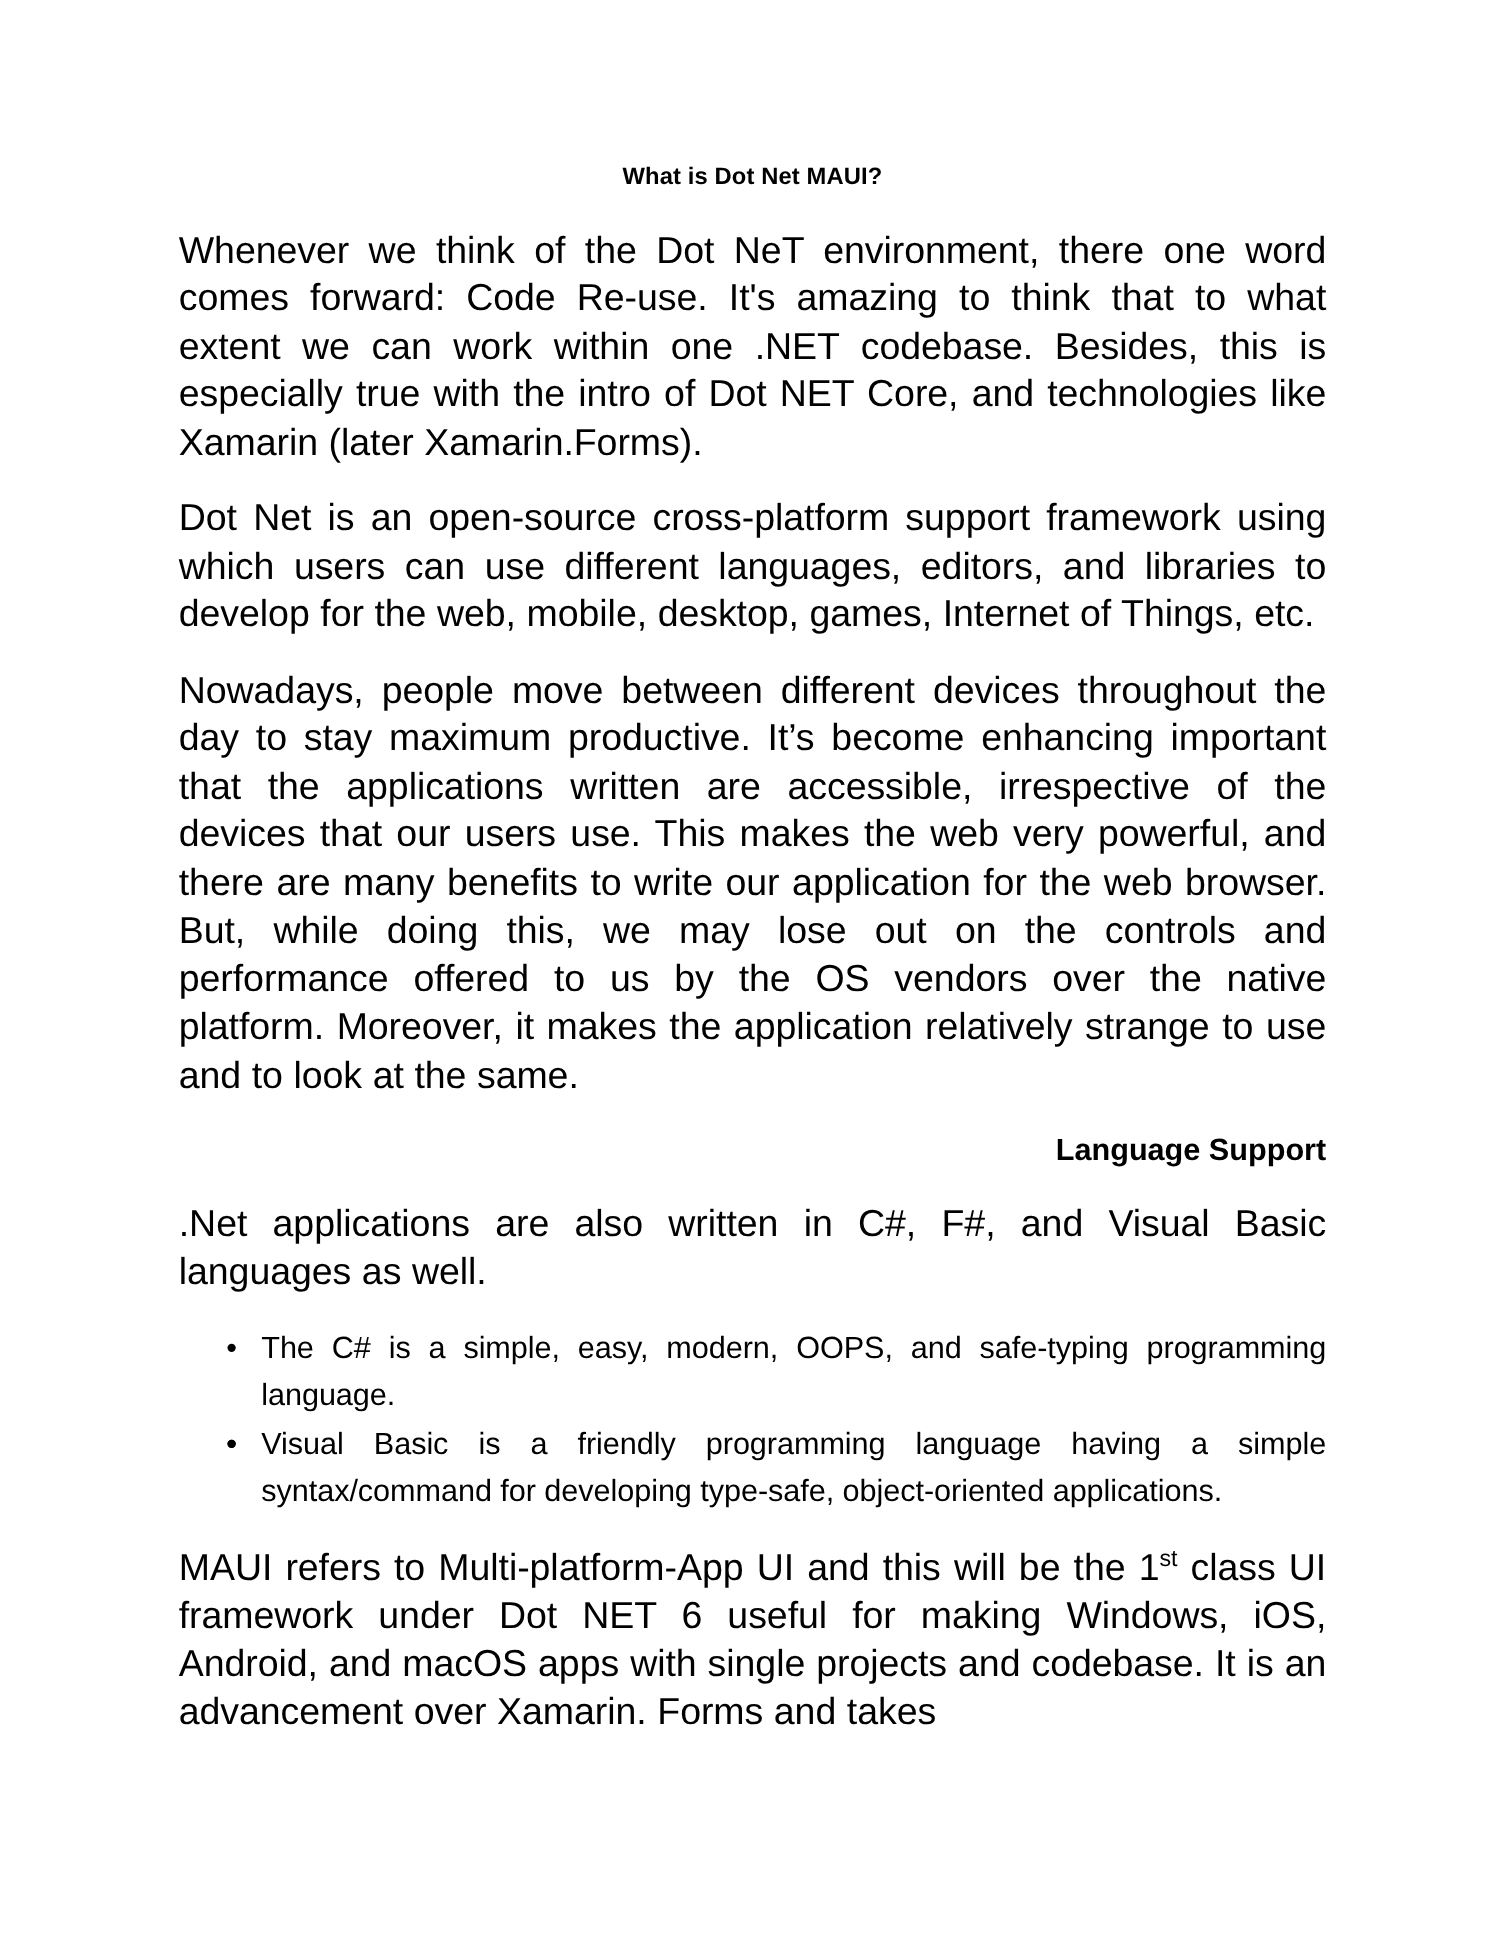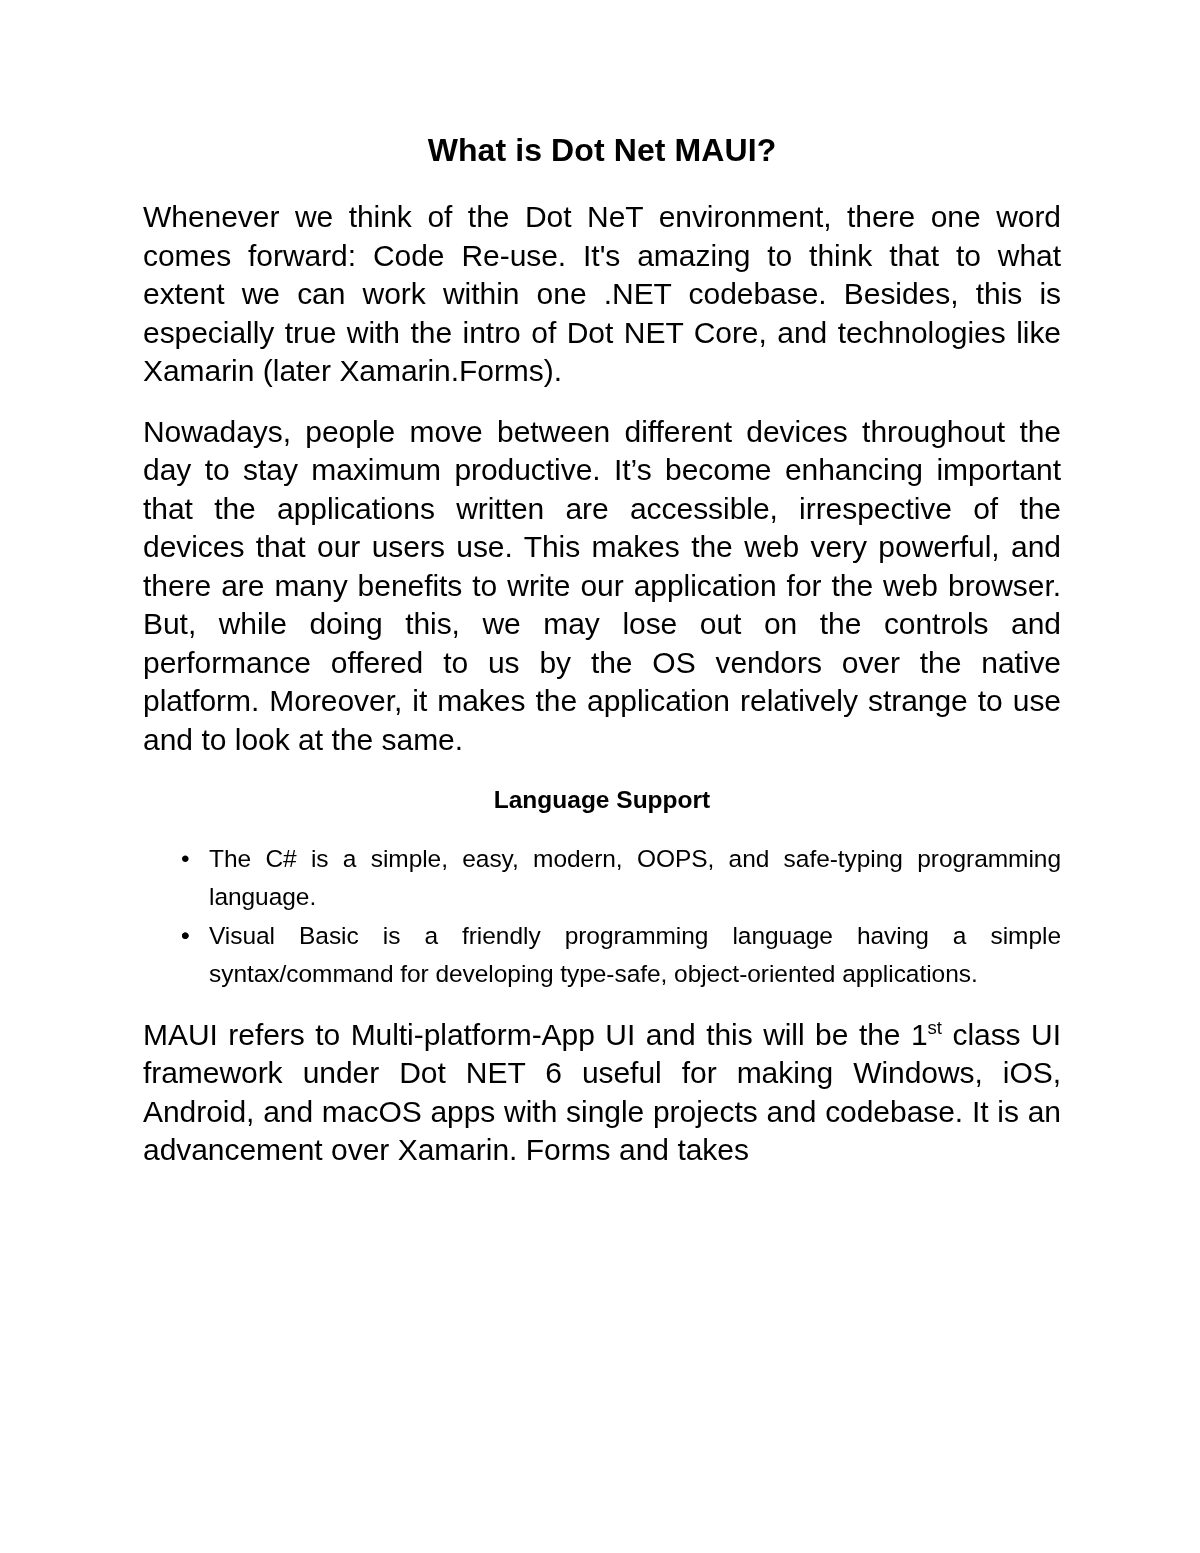--- a/index.html
+++ b/index.html
@@ -27,21 +27,21 @@
   .content {
     position: absolute;
     left: 143px;
     top: 130px;
     width: 918px;
   }
 
   .doc-title {
     text-align: center;
     font-weight: bold;
-    font-size: 32px;
+    font-size: 19px;
     line-height: 1.25;
     margin: 0 0 28px 0;
     letter-spacing: 0.1px;
   }
 
   .para {
     font-size: 30px;
     line-height: 38.5px;
     text-align: justify;
     margin: 0 0 22px 0;
@@ -52,21 +52,21 @@
   .para.last-nojustify {
     text-align: justify;
     margin-top: 13px;
   }
 
   .heading {
     font-weight: bold;
     font-size: 24.5px;
     line-height: 38.5px;
     margin: 0 0 20px 0;
-    text-align: center;
+    text-align: right;
   }
 
   .bullet-list {
     list-style: none;
     margin: 0 0 22px 0;
     padding: 0;
   }
 
   .bullet-item {
     position: relative;
@@ -95,25 +95,27 @@
 </head>
 <body>
 
 <div class="page">
   <div class="content">
 
     <h1 class="doc-title">What is Dot Net MAUI?</h1>
 
     <p class="para">Whenever we think of the Dot NeT environment, there one word comes forward: Code Re-use. It's amazing to think that to what extent we can work within one .NET codebase. Besides, this is especially true with the intro of Dot NET Core, and technologies like Xamarin (later Xamarin.Forms).</p>
 
+    <p class="para">Dot Net is an open-source cross-platform support framework using which users can use different languages, editors, and libraries to develop for the web, mobile, desktop, games, Internet of Things, etc.</p>
 
     <p class="para">Nowadays, people move between different devices throughout the day to stay maximum productive. It’s become enhancing important that the applications written are accessible, irrespective of the devices that our users use. This makes the web very powerful, and there are many benefits to write our application for the web browser. But, while doing this, we may lose out on the controls and performance offered to us by the OS vendors over the native platform. Moreover, it makes the application relatively strange to use and to look at the same.</p>
 
     <h2 class="heading">Language Support</h2>
 
+    <p class="para">.Net applications are also written in C#, F#, and Visual Basic languages as well.</p>
 
     <ul class="bullet-list">
       <li class="bullet-item">
         <span class="bullet-dot">•</span>
         <span>The C# is a simple, easy, modern, OOPS, and safe-typing programming language.</span>
       </li>
       <li class="bullet-item">
         <span class="bullet-dot">•</span>
       </li>
       <li class="bullet-item">

